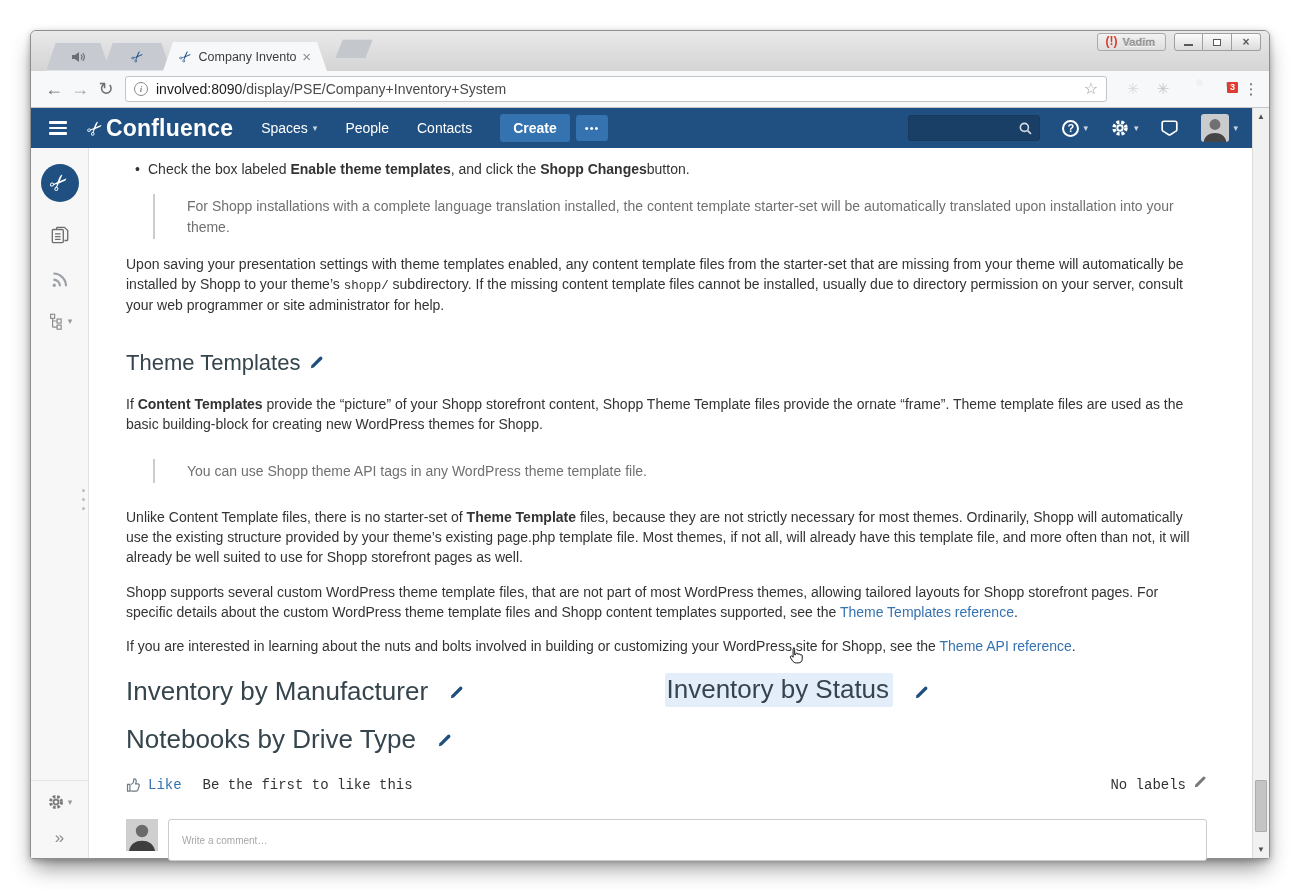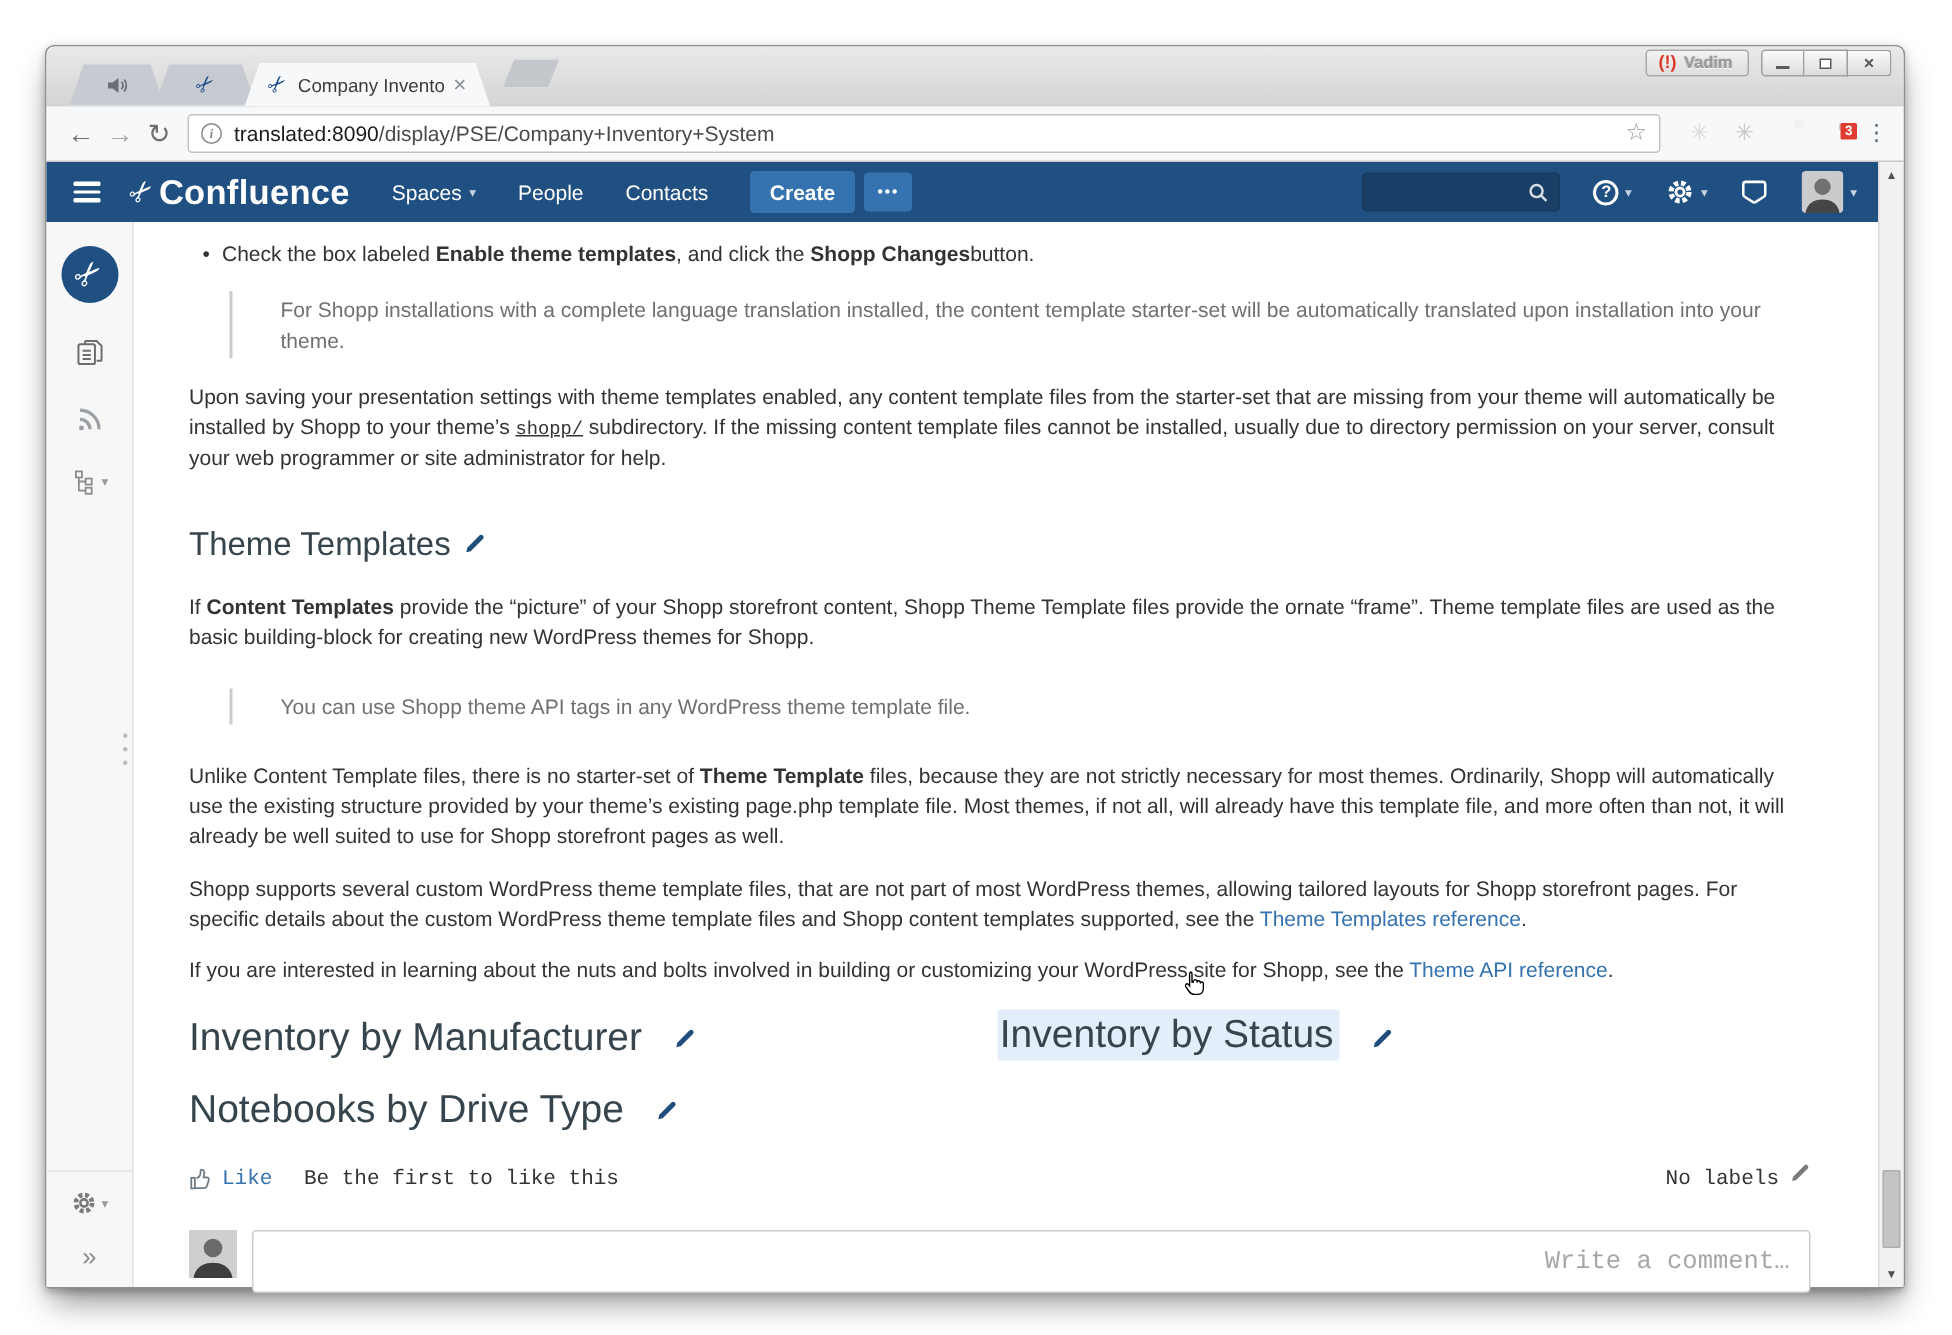--- a/index.html
+++ b/index.html
@@ -99,36 +99,36 @@
   .grip i{display:block;width:3px;height:3px;background:#bdbdbd;border-radius:50%;margin:6px 0;}
   .side-bottom{position:absolute;left:0;right:0;bottom:0;border-top:1px solid #e4e4e4;padding:12px 0 12px;display:flex;flex-direction:column;align-items:center;gap:18px;}
   .side-gear{display:flex;align-items:center;gap:3px;}
   .collapse{color:#8a8a8a;font-size:17px;line-height:1;}
 
   .main{flex:1;background:#fff;min-width:0;padding:6px 45px 0 37px;font-size:14px;color:#333;line-height:1.45;}
   .bullet-row{display:flex;padding-left:9px;margin-top:5px;}
   .bullet-dot{width:13px;flex:0 0 auto;color:#333;}
   blockquote.q{margin:15px 0 15px 27px;padding:2px 0 2px 32px;border-left:2px solid #cccccc;color:#707070;}
   p.body-p{margin:14px 0 0 0;}
-  code.mono{font-family:"Liberation Mono","DejaVu Sans Mono",monospace;font-size:12.5px;color:#333;text-decoration:underline;}
+  code.mono{font-family:"Liberation Mono","DejaVu Sans Mono",monospace;font-size:12.5px;color:#333;}
   a.lnk{color:#3572b0;text-decoration:none;}
   h2.sec{font-size:22px;font-weight:400;color:#36454d;margin:34px 0 0 0;display:flex;align-items:center;gap:9px;line-height:1.2;}
   .pencil{flex:0 0 auto;display:inline-block;}
   .hgrid{display:grid;grid-template-columns:1fr 1fr;row-gap:17px;margin-top:16px;}
   .hcell{font-size:26px;font-weight:400;color:#36454d;display:flex;align-items:flex-end;gap:21px;line-height:1.2;}
   .hl{background:#e4eefb;border-radius:2px;padding:1px 4px 2px 2px;margin-left:-2px;}
   .footer-row{display:flex;align-items:center;margin-top:20px;font-family:Liberation Mono, monospace;}
   .like-btn{display:flex;align-items:center;gap:6px;}
   .like-label{color:#3572b0;font-size:14px;}
   .first-like{margin-left:21px;color:#333;}
   .labels{margin-left:auto;display:flex;align-items:center;gap:7px;color:#333;}
   .comment-row{display:flex;align-items:flex-start;gap:10px;margin-top:24px;}
   .avatar-lg{width:32px;height:32px;flex:0 0 auto;overflow:hidden;}
-  .comment-input{flex:1;height:42px;border:1px solid #cccccc;border-radius:3px;padding:0 13px;font-size:17px;color:#333;outline:none;
-                 font-family:Liberation Mono, monospace;text-align:right;}
+  .comment-input{flex:1;height:42px;border:1px solid #cccccc;border-radius:3px;padding:0 13px;font-size:10px;color:#333;outline:none;
+                 font-family:Liberation Sans, sans-serif;}
   .comment-input::placeholder{color:#a7a7a7;}
 
   
   .vscroll{width:17px;background:#f1f1f1;border-left:1px solid #dcdcdc;position:relative;flex:0 0 auto;}
   .vs-up,.vs-down{position:absolute;left:0;right:0;text-align:center;font-size:8px;color:#505050;}
   .vs-up{top:4px;}
   .vs-down{bottom:4px;}
   .vs-thumb{position:absolute;left:2px;right:2px;top:672px;height:52px;background:#c4c4c4;border:1px solid #adadad;border-radius:1px;}
 
   .cursor{position:absolute;left:786px;top:645px;z-index:60;width:20px;height:24px;}
@@ -176,21 +176,21 @@
         </div>
       </div>
     </div>
 
     <div class="toolbar">
       <span class="navbtn">←</span>
       <span class="navbtn fwd">→</span>
       <span class="navbtn">↻</span>
       <div class="urlbar">
         <span class="info-ico">i</span>
-        <span class="url-text"><span class="url-host">translated:8090</span><span class="url-path">/display/PSE/Company+Inventory+System</span></span>
+        <span class="url-text"><span class="url-host">involved:8090</span><span class="url-path">/display/PSE/Company+Inventory+System</span></span>
         <span class="star-ico">☆</span>
       </div>
       <span class="ext"><span class="flower f1">✳</span></span>
       <span class="ext"><span class="flower f2">✳</span></span>
       <span class="ext"><span class="ext-dark1"></span></span>
       <span class="ext">
         <span class="ext-dark2"></span>
         <span class="ext-badge">3</span>
       </span>
       <span class="menu-dots">⋮</span>

